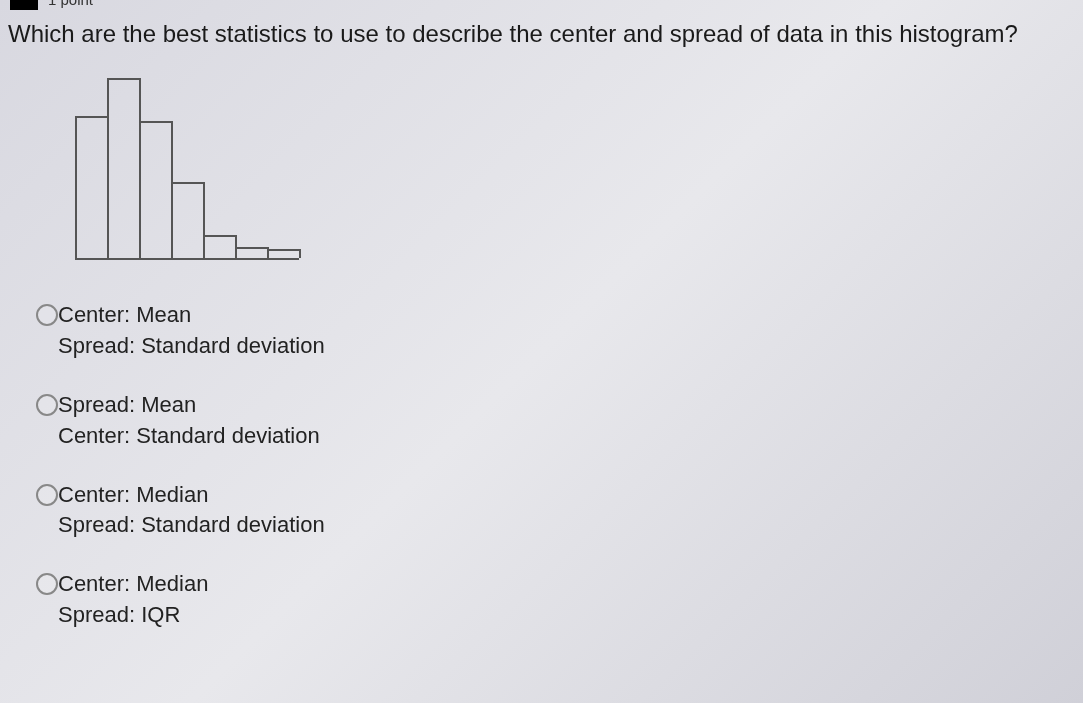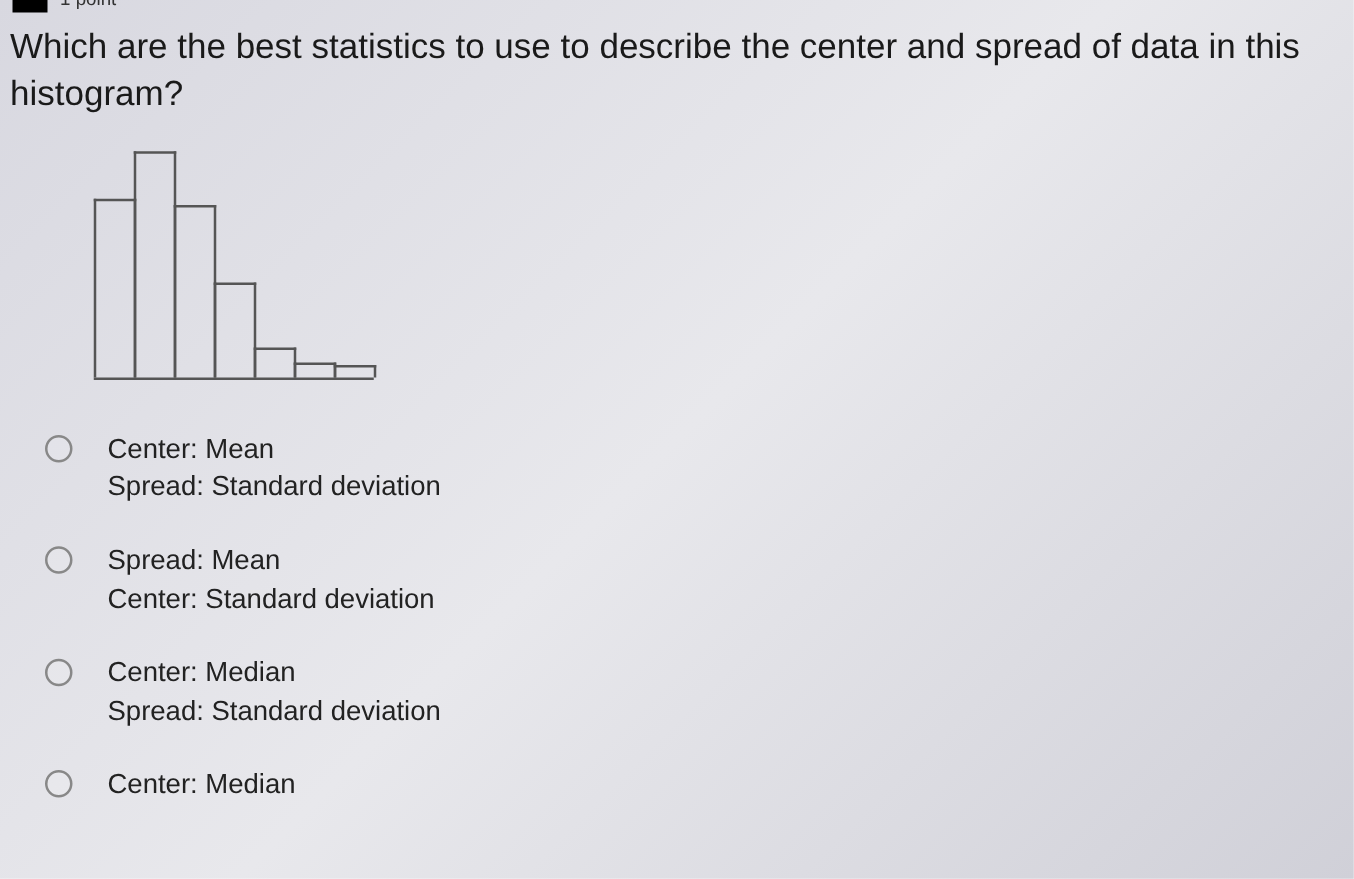--- a/index.html
+++ b/index.html
@@ -28,21 +28,21 @@
       height: 10px;
       background: #000;
     }
     .points-label {
       font-size: 15px;
       color: #333;
       position: relative;
       top: -2px;
     }
     .question-text {
-      font-size: 28px;
+      font-size: 24px;
       color: #1a1a1a;
       padding: 8px 10px 0 8px;
       line-height: 1.35;
     }
     .histogram-wrap {
       margin: 10px 0 0 75px;
       width: 300px;
       height: 200px;
       position: relative;
     }
@@ -64,21 +64,20 @@
     }
     .options {
       margin: 40px 0 0 36px;
       display: flex;
       flex-direction: column;
       gap: 28px;
     }
     .option-row {
       display: flex;
       align-items: flex-start;
-      gap: 28px;
     }
     .radio {
       width: 22px;
       height: 22px;
       border: 2px solid #888;
       border-radius: 50%;
       background: rgba(255,255,255,0.15);
       flex-shrink: 0;
       margin-top: 4px;
       cursor: pointer;
@@ -137,16 +136,17 @@
     <div class="option-text">
       <span class="line">Center: Median</span>
       <span class="line">Spread: Standard deviation</span>
     </div>
   </div>
 
   <div class="option-row">
     <div class="radio"></div>
     <div class="option-text">
       <span class="line">Center: Median</span>
+      <span class="line">Spread: IQR</span>
     </div>
   </div>
 
 </div>
 
 </body></html>

